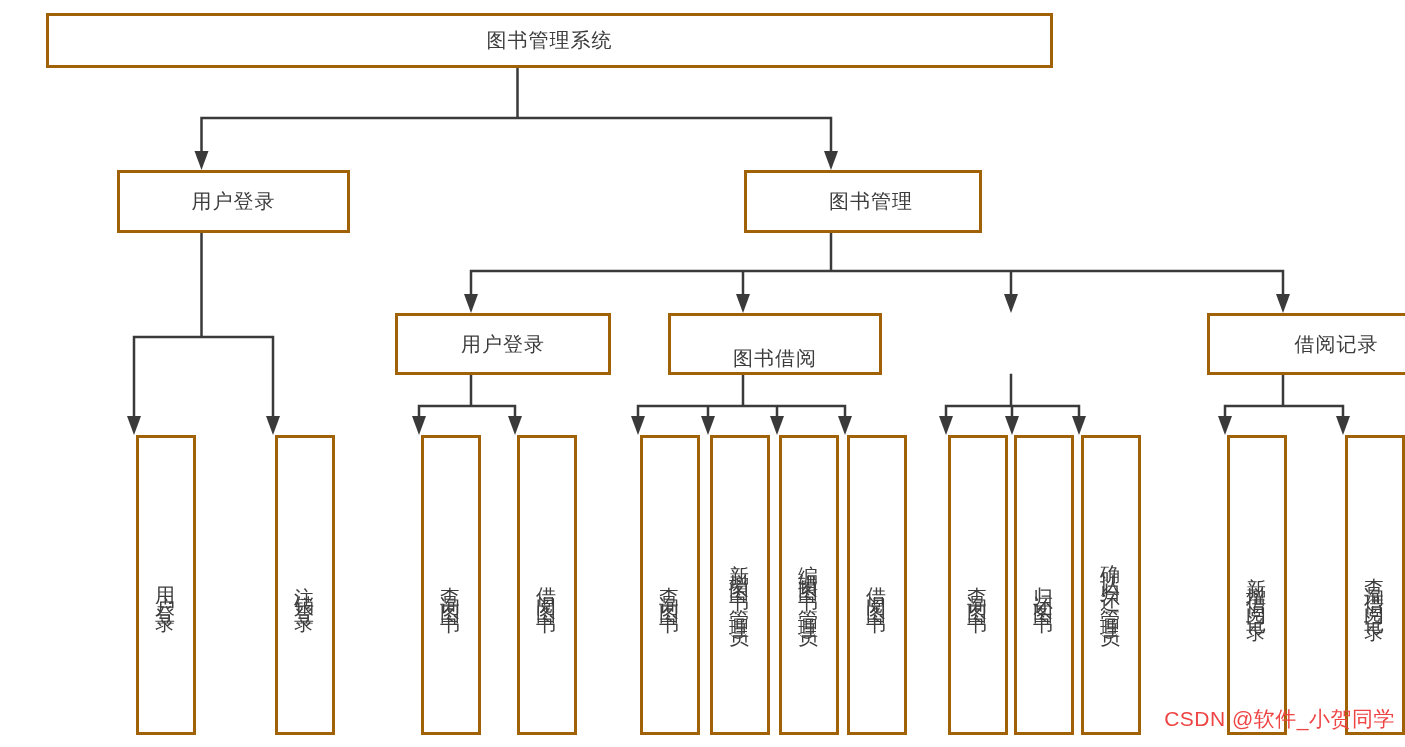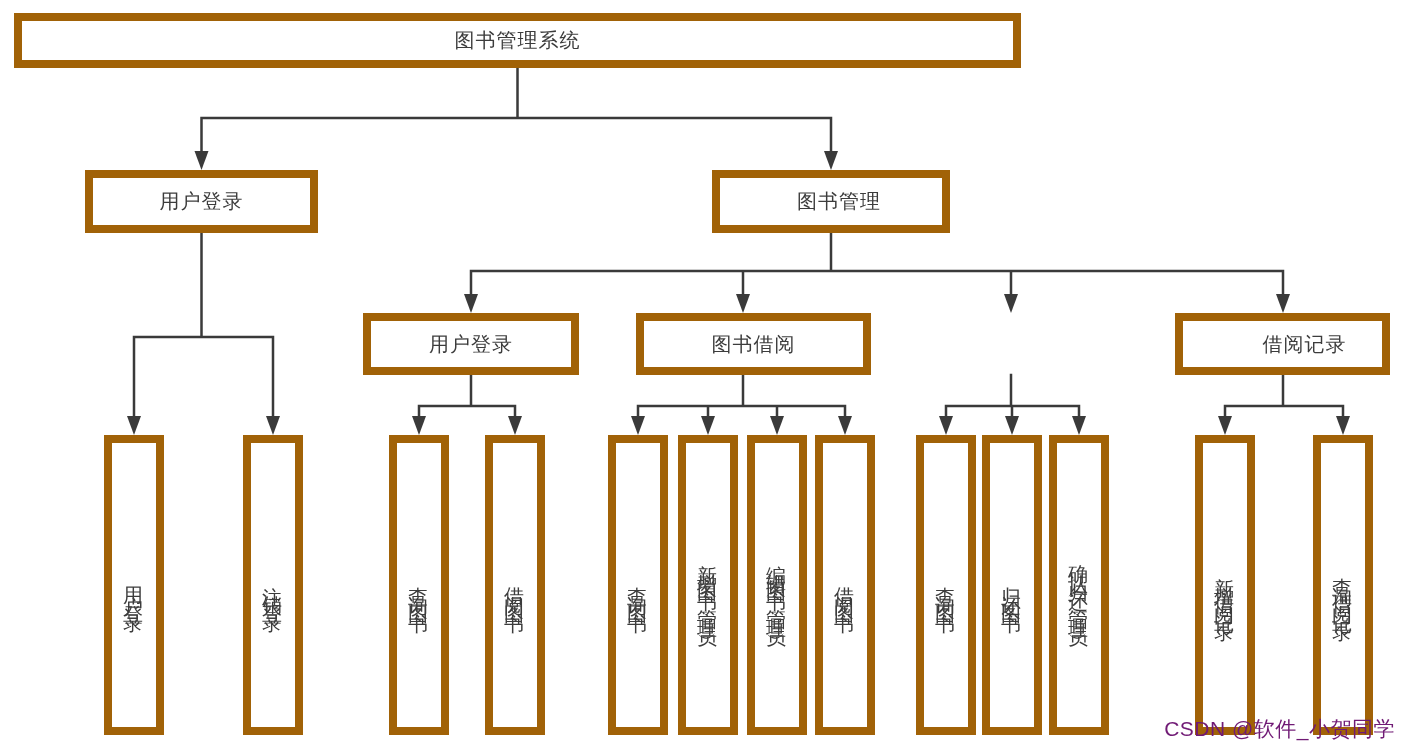--- a/index.html
+++ b/index.html
@@ -7,40 +7,41 @@
     position:relative;
     width:1405px; height:747px;
     background:#ffffff;
     font-family:"Liberation Sans","DejaVu Sans",sans-serif;
     overflow:hidden;
   }
   .connectors { position:absolute; left:0; top:0; width:1405px; height:747px; }
   .box {
     position:absolute;
     box-sizing:border-box;
-    border:8px solid #a16207;
+    border:3px solid #a16207;
     background:#ffffff;
     display:flex; align-items:center; justify-content:center;
     color:#3c3c3c;
+    margin-left:32px;
   }
   .hbox span { font-size:20px; letter-spacing:1px; white-space:nowrap; }
   .vbox span {
     writing-mode:vertical-rl;
     text-orientation:mixed;
     font-size:20px;
     letter-spacing:9px;
     margin-top:8px;
     white-space:nowrap;
   }
   .watermark {
     position:absolute;
-    right:10px; bottom:4px;
+    right:10px; bottom:14px;
     font-size:21px;
     letter-spacing:0.5px;
-    color:#701a75;
+    color:#ef4444;
     z-index:5;
     white-space:nowrap;
   }
 </style>
 </head>
 <body>
 
 <div class="canvas">
 
   <svg class="connectors" width="1405" height="747" viewBox="0 0 1405 747" fill="none" xmlns="http://www.w3.org/2000/svg">
@@ -90,21 +91,21 @@
   <div class="box hbox" style="left:85px; top:170px; width:233px; height:63px;">
     <span>用户登录</span>
   </div>
   <div class="box hbox" style="left:712px; top:170px; width:238px; height:63px;padding-left:16px;">
     <span>图书管理</span>
   </div>
 
   <div class="box hbox" style="left:363px; top:313px; width:216px; height:62px;">
     <span>用户登录</span>
   </div>
-  <div class="box hbox" style="left:636px; top:313px; width:235px; height:62px;">
+  <div class="box hbox" style="left:636px; top:313px; width:214px; height:62px;align-items:flex-end;">
     <span>图书借阅</span>
   </div>
   <div class="box hbox" style="left:1175px; top:313px; width:215px; height:62px;padding-left:44px;">
     <span>借阅记录</span>
   </div>
 
   <div class="box vbox" style="left:104px; top:435px; width:60px; height:300px;">
     <span>用户登录</span>
   </div>
   <div class="box vbox" style="left:243px; top:435px; width:60px; height:300px;">

